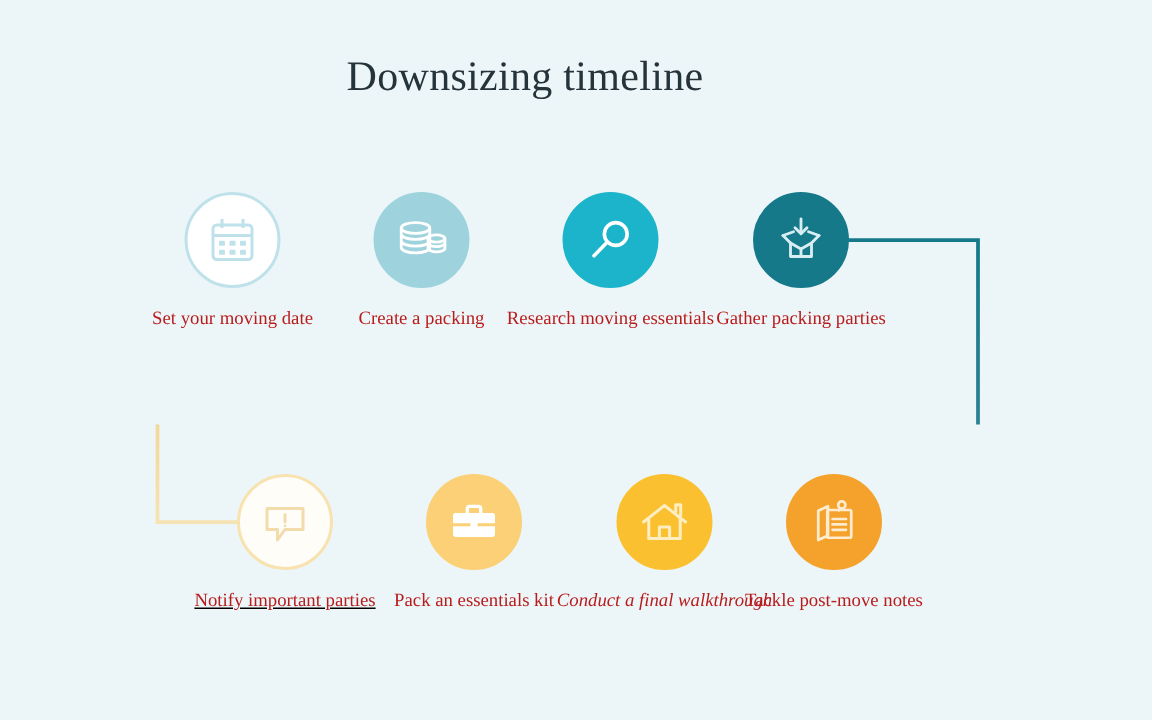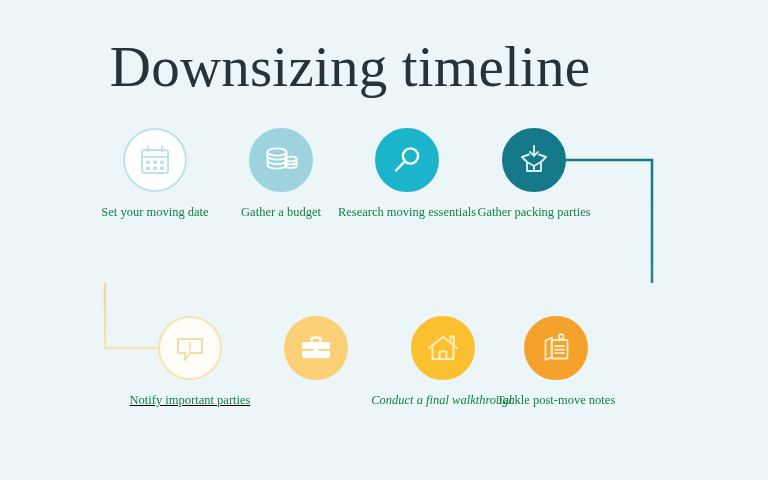--- a/index.html
+++ b/index.html
@@ -21,21 +21,21 @@
   }
 
   
   .title {
     position: absolute;
     left: 0;
     top: 38px;
     width: 700px;
     text-align: center;
     font-family: "Liberation Serif", "DejaVu Serif", serif;
-    font-size: 57px;
+    font-size: 28px;
     font-weight: 400;
     color: #25333a;
     letter-spacing: 0.2px;
     line-height: 1;
   }
 
   
   .connectors {
     position: absolute;
     left: 0;
@@ -63,21 +63,21 @@
     position: relative;
   }
   .bubble svg {
     display: block;
   }
   .step-label {
     margin-top: 12px;
     font-family: "Liberation Serif", "DejaVu Serif", serif;
     font-size: 12.5px;
     line-height: 16px;
-    color: #15803d;
+    color: #b91c1c;
     padding: 0 6px;
   }
 
   
   .row1 { top: 128px; }
   
   .row2 { top: 316px; }
 </style>
 </head>
 <body>
@@ -154,21 +154,21 @@
           <ellipse cx="14" cy="9" rx="9.5" ry="3.6"></ellipse>
           <path d="M4.5 9 v4 a9.5 3.6 0 0 0 19 0 v-4"></path>
           <path d="M4.5 13.5 v4 a9.5 3.6 0 0 0 19 0 v-4"></path>
           <path d="M4.5 18 v4 a9.5 3.6 0 0 0 19 0 v-4"></path>
           <ellipse cx="28" cy="16" rx="5.6" ry="2.4"></ellipse>
           <path d="M22.4 16 v3 a5.6 2.4 0 0 0 11.2 0 v-3"></path>
           <path d="M22.4 19.5 v3 a5.6 2.4 0 0 0 11.2 0 v-3"></path>
         </g>
       </svg>
     </div>
-    <div class="step-label">Gather a budget</div>
+    <div class="step-label">Create a packing</div>
   </div>
 
   <div class="step row1" style="left:327px;">
     <div class="bubble" style="background:#1cb4ca;border:2px solid #1cb4ca;">
       <svg width="32" height="32" viewBox="0 0 32 32">
         <g fill="none" stroke="#ffffff" stroke-width="2.4" stroke-linecap="round">
           <circle cx="19.5" cy="12" r="7.6"></circle>
           <line x1="13.6" y1="17.6" x2="5" y2="26.5"></line>
         </g>
       </svg>
@@ -213,20 +213,21 @@
         </g>
         <g fill="none" stroke="#fbd076" stroke-width="2">
           <line x1="3" y1="17.8" x2="31" y2="17.8"></line>
         </g>
         <g fill="none" stroke="#ffffff" stroke-width="2.2" stroke-linejoin="round">
           <path d="M12.5 10 V7.2 a1.6 1.6 0 0 1 1.6-1.6 h5.8 a1.6 1.6 0 0 1 1.6 1.6 V10"></path>
         </g>
         <rect x="14.6" y="15.4" width="4.8" height="4.6" rx="0.8" fill="#ffffff"></rect>
       </svg>
     </div>
+    <div class="step-label">Pack an essentials kit</div>
   </div>
 
   <div class="step row2" style="left:363px;font-style:italic;">
     <div class="bubble" style="background:#fbc02f;border:2px solid #fbc02f;">
       <svg width="34" height="32" viewBox="0 0 34 32">
         <g fill="none" stroke="#fdeec2" stroke-width="2" stroke-linejoin="round" stroke-linecap="round">
           <polyline points="3,16 17,5 31,16"></polyline>
           <path d="M6.5 13.6 V27 H27.5 V13.6"></path>
           <path d="M24.5 9 V4.5 H27.8 V11.6"></path>
           <path d="M13.6 27 V19.4 H20.4 V27"></path>

